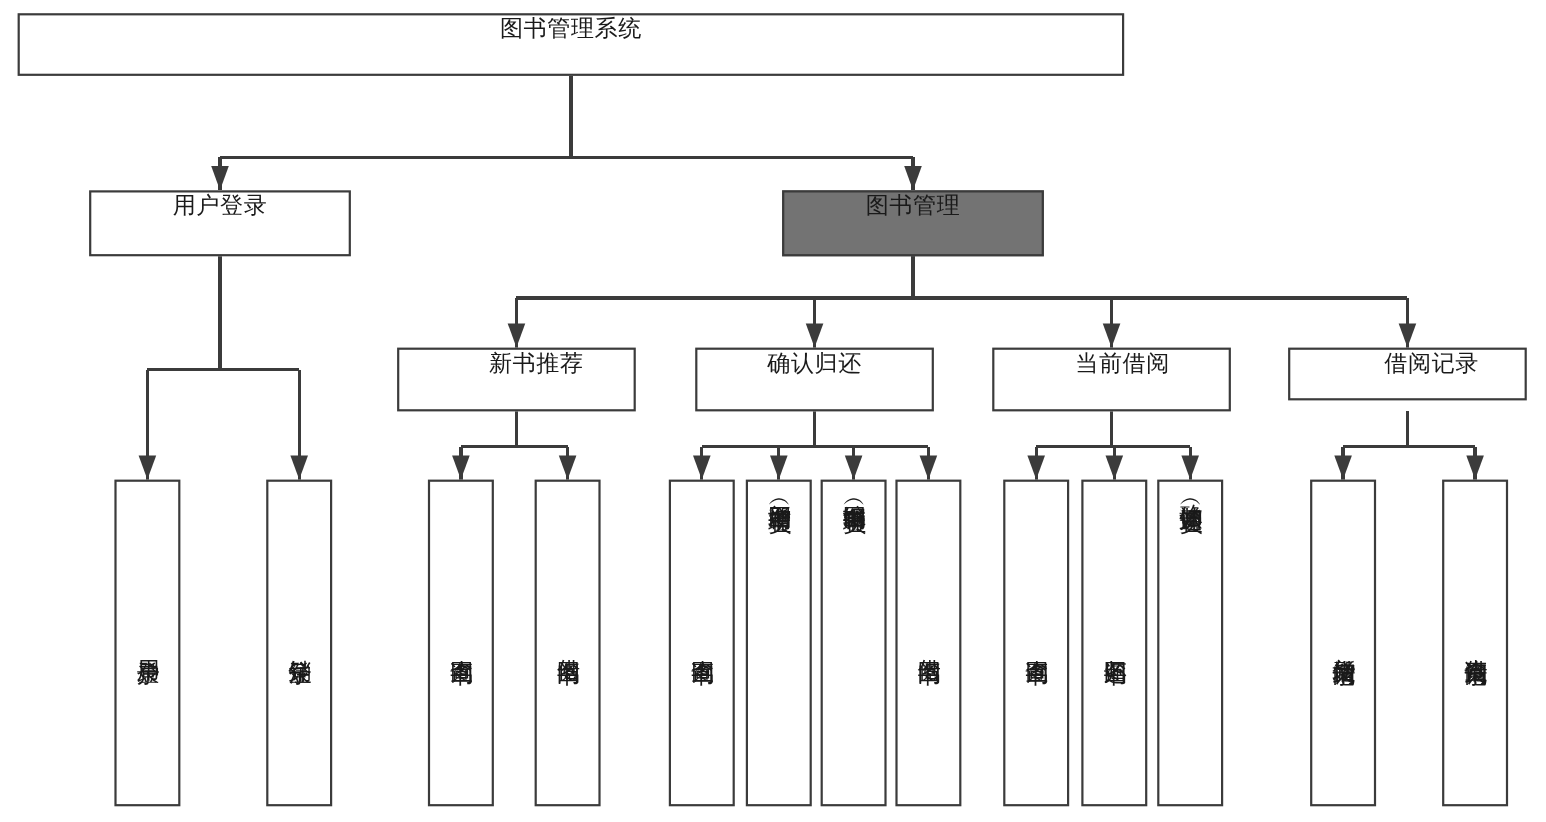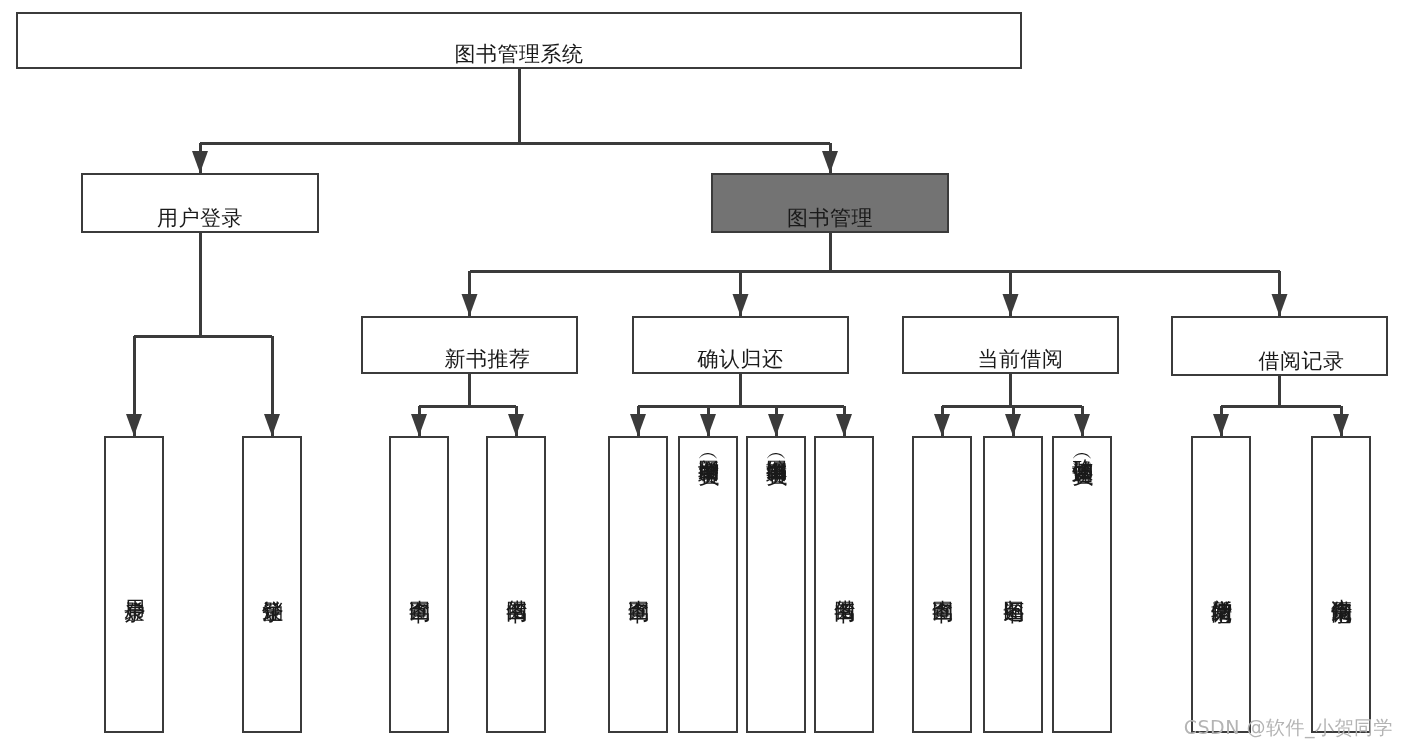--- a/index.html
+++ b/index.html
@@ -21,21 +21,21 @@
     top: 0;
     width: 1405px;
     height: 747px;
   }
   .node-box {
     position: absolute;
     box-sizing: border-box;
     background: #ffffff;
     border: 2px solid #3b3b3b;
     display: flex;
-    align-items: flex-end;
+    align-items: flex-start;
     justify-content: center;
   }
   .node-label-h {
     font-size: 21px;
     color: #1a1a1a;
     letter-spacing: 0.5px;
     line-height: 1.2;
     white-space: nowrap;
     text-align: center;
   }
@@ -148,21 +148,21 @@
       </div>
       <div class="node-box" style="left: 361px; top: 316px; width: 217px; height: 58px; border-color: rgb(59, 59, 59); background: rgb(255, 255, 255); padding-left: 36px;">
         <span class="node-label-h" style="color: rgb(26, 26, 26);">新书推荐</span>
       </div>
       <div class="node-box" style="left: 632px; top: 316px; width: 217px; height: 58px; border-color: rgb(59, 59, 59); background: rgb(255, 255, 255);">
         <span class="node-label-h" style="color: rgb(26, 26, 26);">确认归还</span>
       </div>
       <div class="node-box" style="left: 902px; top: 316px; width: 217px; height: 58px; border-color: rgb(59, 59, 59); background: rgb(255, 255, 255);">
         <span class="node-label-h" style="color: rgb(26, 26, 26); margin-left: 20px;">当前借阅</span>
       </div>
-      <div class="node-box" style="left: 1171px; top: 316px; width: 217px; height: 60px; border-color: rgb(59, 59, 59); background: rgb(255, 255, 255); padding-left: 44px;">
+      <div class="node-box" style="left: 1171px; top: 316px; width: 217px; height: 48px; border-color: rgb(59, 59, 59); background: rgb(255, 255, 255); padding-left: 44px;">
         <span class="node-label-h" style="color: rgb(26, 26, 26);">借阅记录</span>
       </div>
       <div class="node-box vertical centered" style="left: 104px; top: 436px; width: 60px; height: 297px; border-color: rgb(59, 59, 59); background: rgb(255, 255, 255);">
         <span class="node-label-v" style="color: rgb(26, 26, 26);">用户登录</span>
       </div>
       <div class="node-box vertical centered" style="left: 242px; top: 436px; width: 60px; height: 297px; border-color: rgb(59, 59, 59); background: rgb(255, 255, 255);">
         <span class="node-label-v" style="color: rgb(26, 26, 26);">注销登录</span>
       </div>
       <div class="node-box vertical centered" style="left: 389px; top: 436px; width: 60px; height: 297px; border-color: rgb(59, 59, 59); background: rgb(255, 255, 255);">
         <span class="node-label-v" style="color: rgb(26, 26, 26);">查询图书</span>
@@ -191,14 +191,13 @@
       <div class="node-box vertical" style="left: 1052px; top: 436px; width: 60px; height: 297px; border-color: rgb(59, 59, 59); background: rgb(255, 255, 255);">
         <span class="node-label-v" style="color: rgb(26, 26, 26);">确认归还（管理员）</span>
       </div>
       <div class="node-box vertical centered" style="left: 1191px; top: 436px; width: 60px; height: 297px; border-color: rgb(59, 59, 59); background: rgb(255, 255, 255);">
         <span class="node-label-v" style="color: rgb(26, 26, 26);">新增借阅记录</span>
       </div>
       <div class="node-box vertical centered" style="left: 1311px; top: 436px; width: 60px; height: 297px; border-color: rgb(59, 59, 59); background: rgb(255, 255, 255);">
         <span class="node-label-v" style="color: rgb(26, 26, 26);">查询借阅记录</span>
       </div>
     </div>
-  <div id="watermark">CSDN @软件_小贺同学</div>
 </div>
 
 </body></html>

